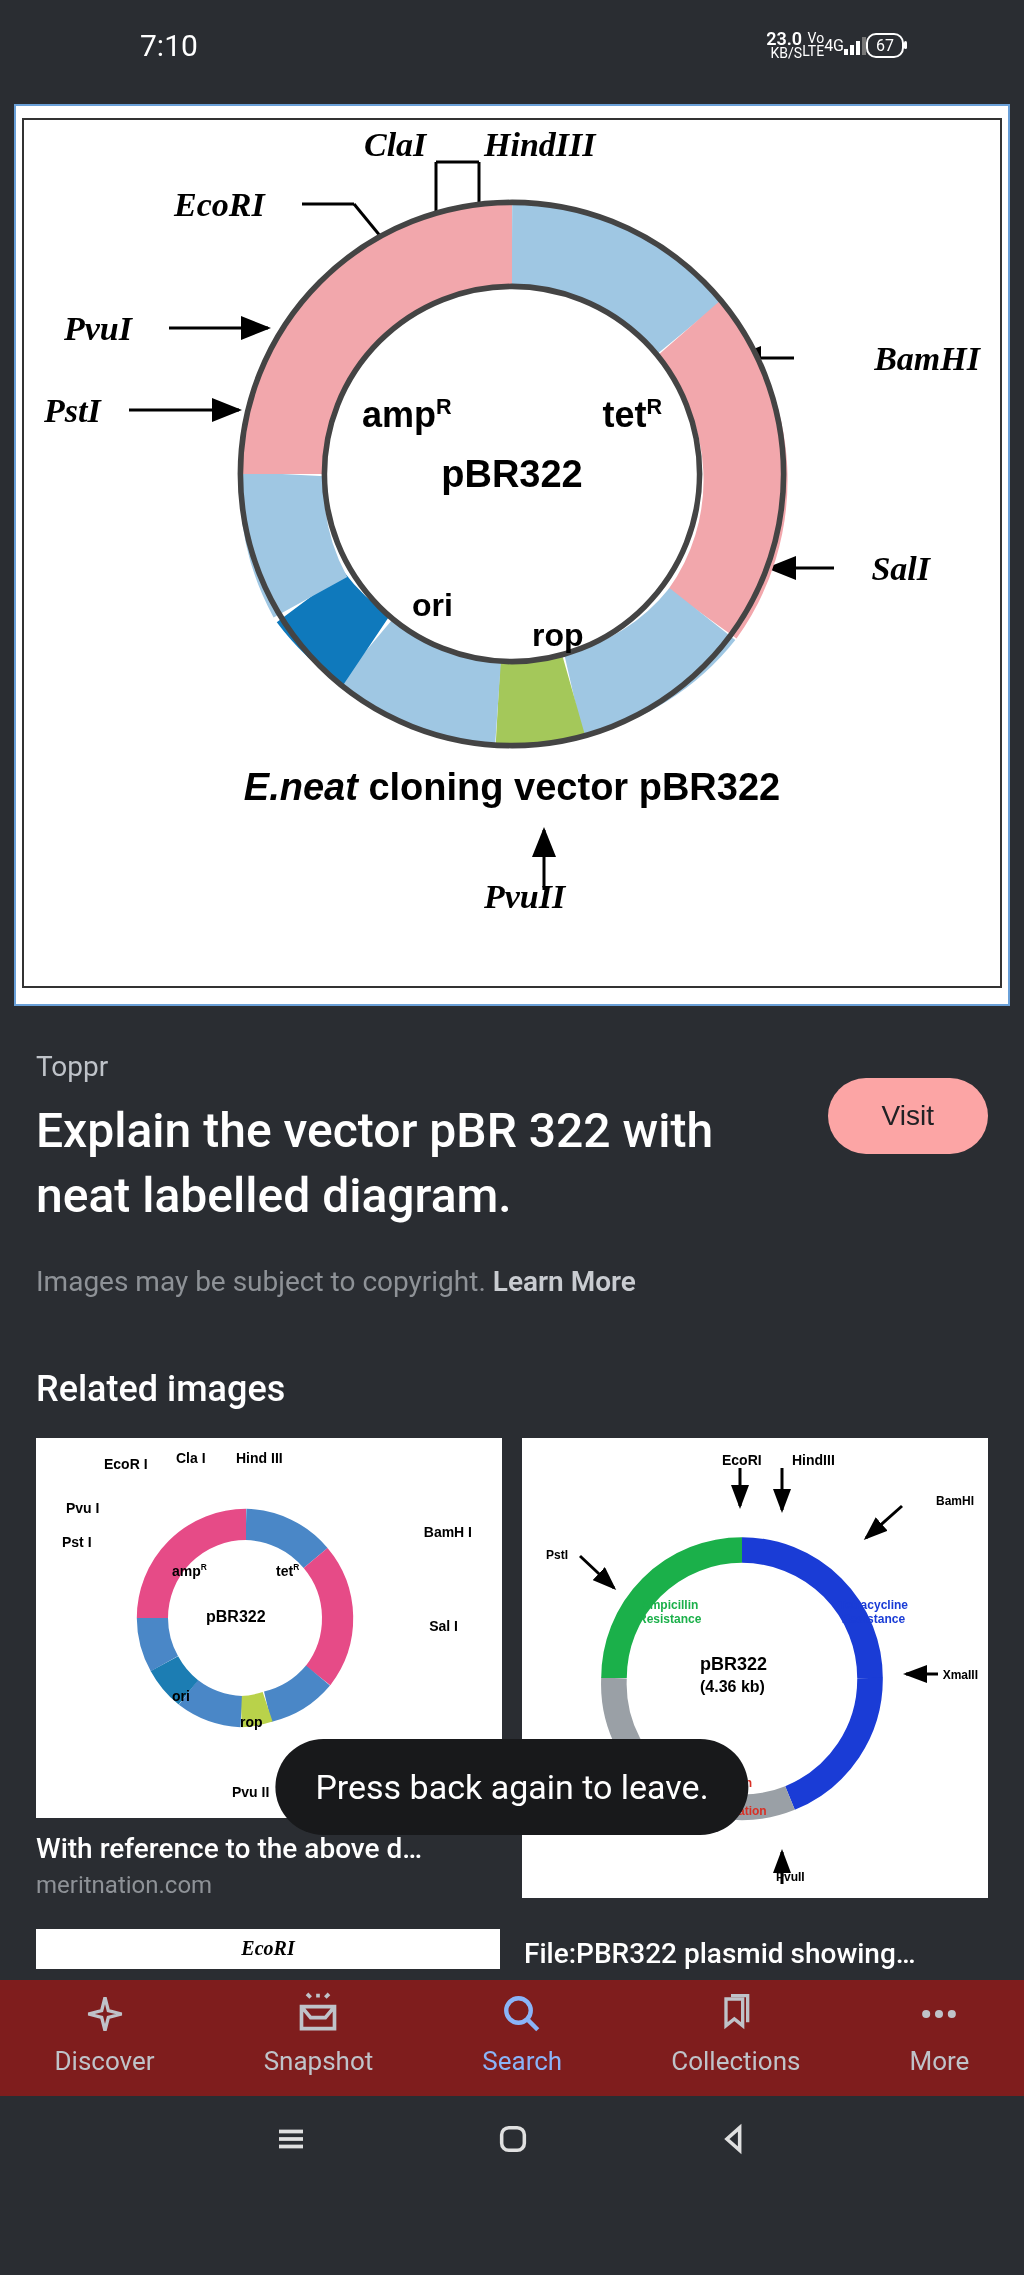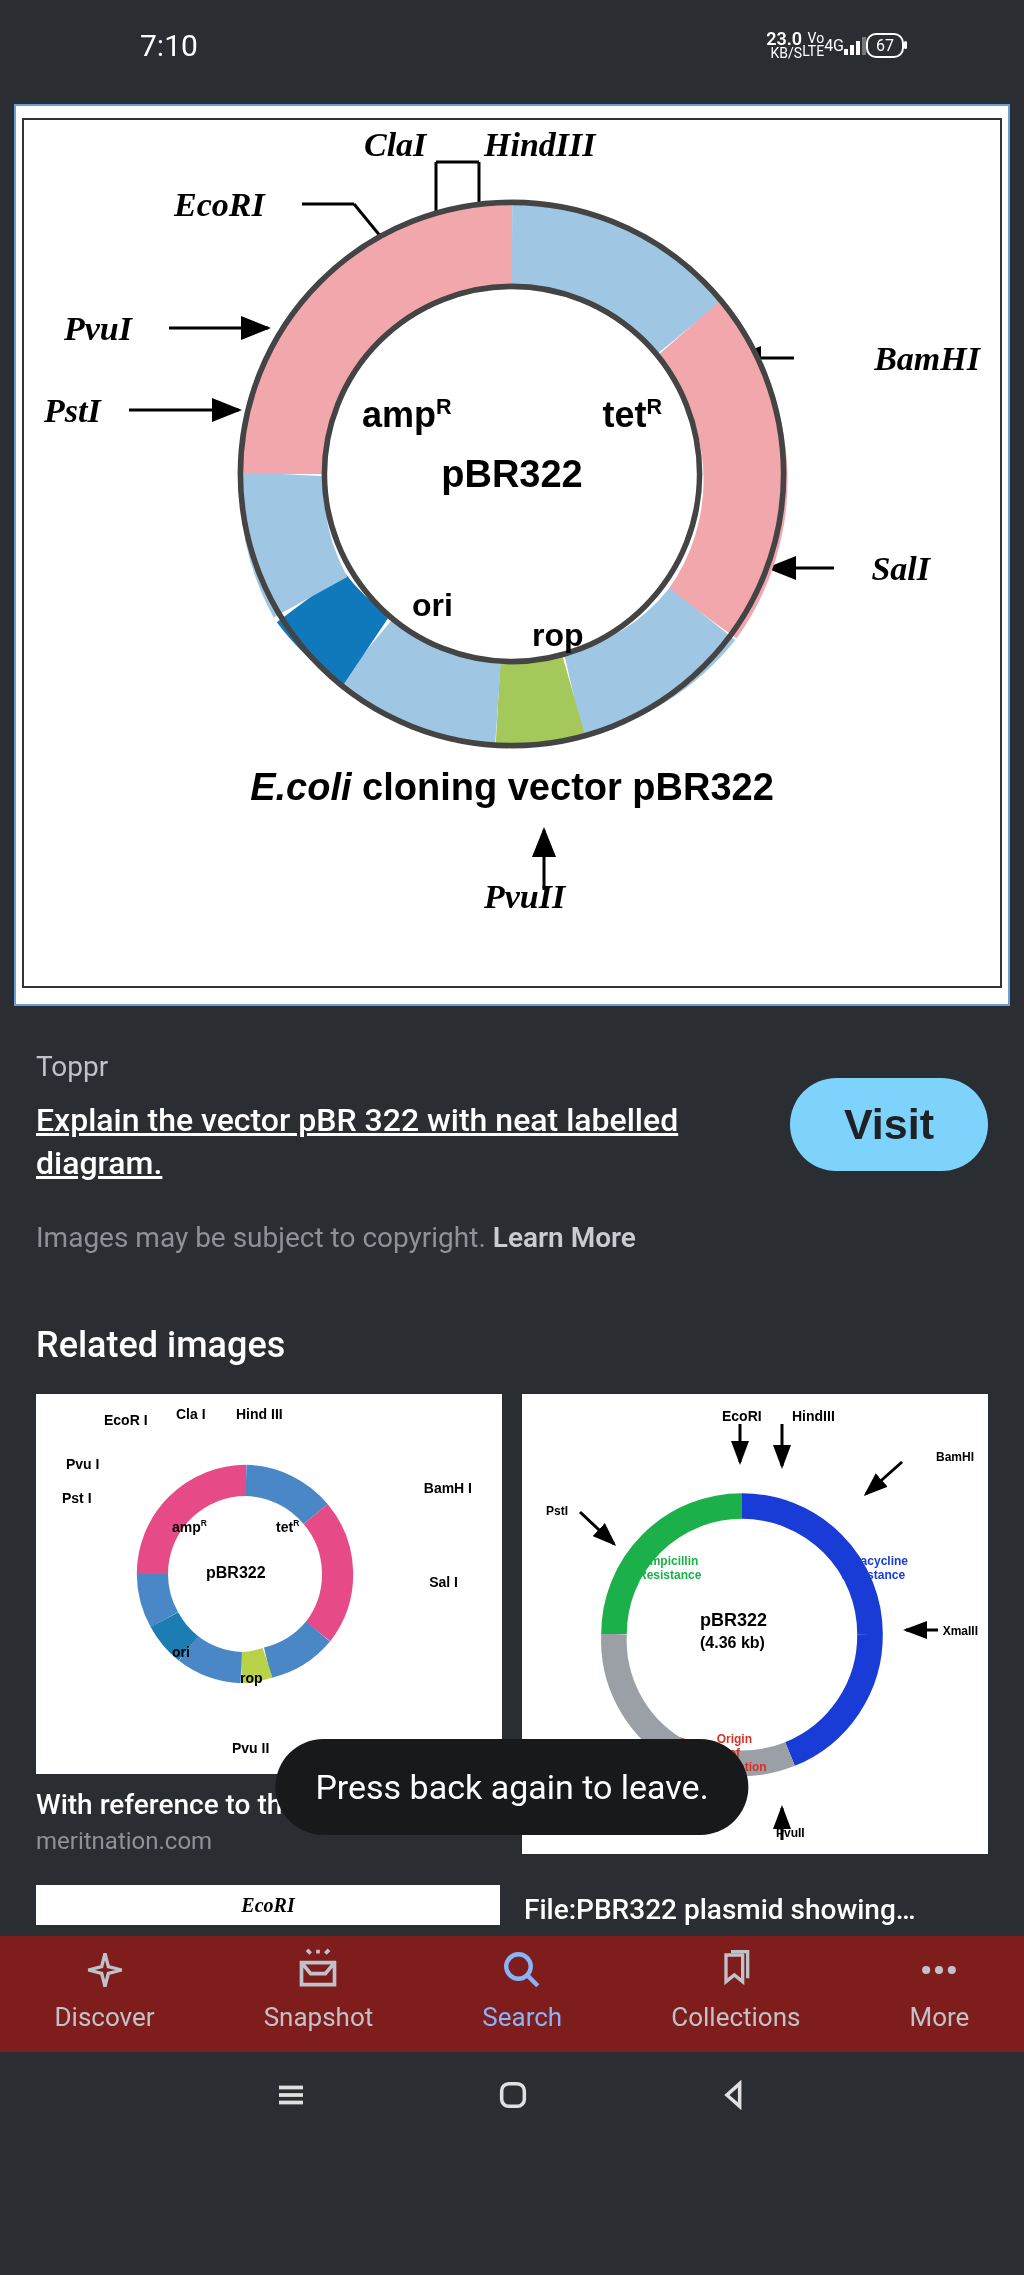--- a/index.html
+++ b/index.html
@@ -28,22 +28,22 @@
   .rop-label { position:absolute; left:300px; bottom:100px; font: 600 32px Arial; }
   sup { font-size: 0.6em; }
   .caption { text-align: center; font: 600 38px Arial; margin-top: 12px; }
   .caption .italic { font-style: italic; }
   .outer-label { position:absolute; font: italic 600 34px Georgia, serif; }
   
   .info-panel { background: #2a2d32; padding: 30px 36px 40px; color: #fff; }
   .info-top { display: flex; gap: 24px; }
   .info-text { flex: 1; }
   .source { color: #bfc3c9; font-size: 28px; margin-bottom: 16px; }
-  .title { font-size: 32px; font-weight: 500; line-height: 1.35; text-decoration: underline; }
-  .visit-btn { background: #7dd3fc; color: #202124; font-size: 43px; font-weight: 700; padding: 22px 54px; border-radius: 60px; border: none; cursor: pointer; align-self: flex-start; margin-top: 28px; }
+  .title { font-size: 48px; font-weight: 500; line-height: 1.35; }
+  .visit-btn { background: #fca5a5; color: #202124; font-size: 28px; font-weight: 400; padding: 22px 54px; border-radius: 60px; border: none; cursor: pointer; align-self: flex-start; margin-top: 28px; }
   .copyright { color: #8e9297; font-size: 28px; margin-top: 36px; }
   .copyright b { color: #c9ccd1; font-weight: 600; }
   
   .related-section { padding: 30px 36px; }
   .related-heading { color: #fff; font-size: 36px; font-weight: 500; margin-bottom: 28px; }
   .related-grid { display: flex; gap: 20px; }
   .rel-card { flex: 1; min-width: 0; }
   .rel-img { background: #fff; height: 380px; position: relative; overflow: hidden; }
   .rel-img.tall { height: 460px; }
   .rel-title { color: #fff; font-size: 28px; font-weight: 500; margin-top: 14px; white-space: nowrap; overflow: hidden; text-overflow: ellipsis; }
@@ -138,21 +138,21 @@
         <circle cx="100" cy="100" r="67" fill="none" stroke="#444" stroke-width="2"></circle>
       </svg>
       <div class="amp-label"><span>amp</span><sup>R</sup></div>
       <div class="tet-label"><span>tet</span><sup>R</sup></div>
       <div class="center-label">pBR322</div>
       <div class="ori-label">ori</div>
       <div class="rop-label">rop</div>
     </div>
 
     <div class="caption">
-      <span class="italic">E.coli</span><span> cloning vector pBR322</span>
+      <span class="italic">E.neat</span><span> cloning vector pBR322</span>
     </div>
   </div>
 </div>
 
 <div class="info-panel">
   <div class="info-top">
     <div class="info-text">
       <div class="source">Toppr</div>
       <div class="title">Explain the vector pBR 322 with neat labelled diagram.</div>
     </div>

